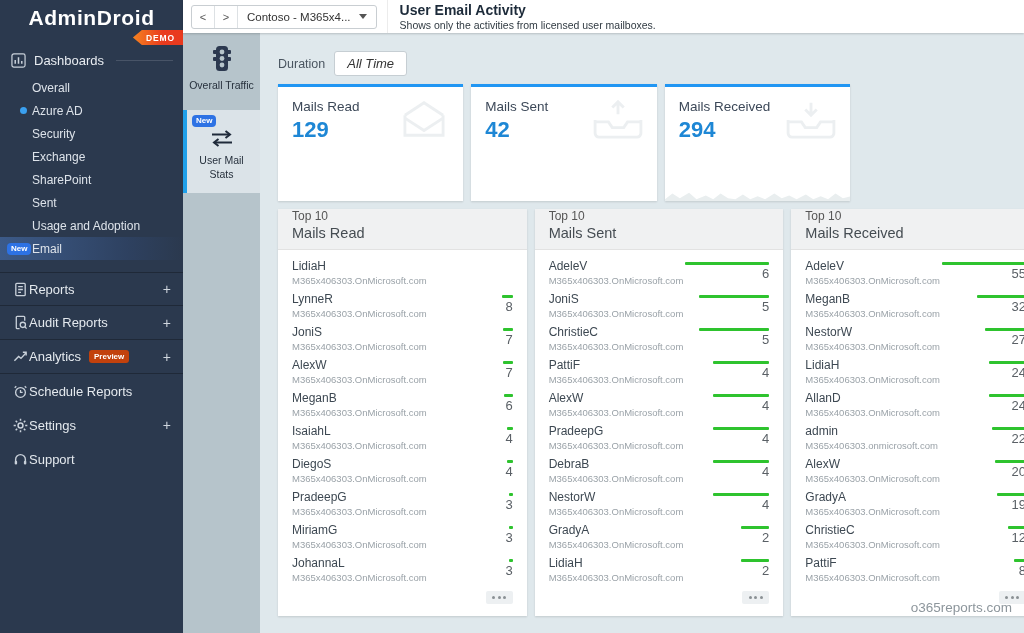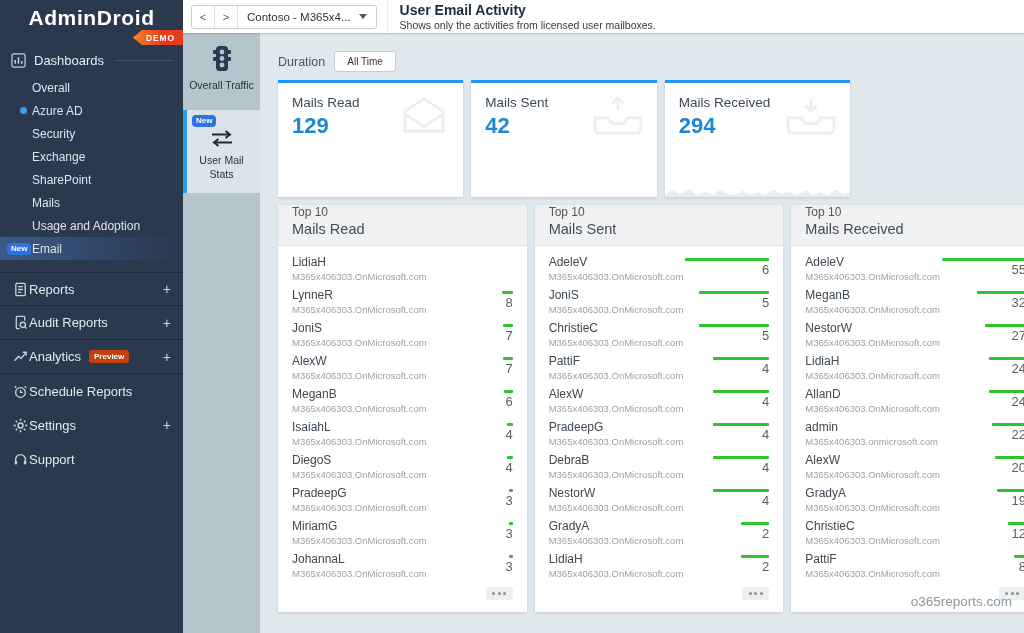--- a/index.html
+++ b/index.html
@@ -40,21 +40,21 @@
   
   .rail { position:absolute; left:183px; top:33px; width:77px; height:600px; background:#b6c4cb; z-index:3; }
   .rail-item { position:relative; text-align:center; color:#27313d; font-size:10.5px; line-height:1.25; cursor:pointer; padding:12px 4px 12px; }
   .rail-item .ric { margin-bottom:4px; }
   .rail-item.active { background:#dbe3e8; border-left:4px solid #1fa0ea; padding-left:0; padding-right:4px; margin-top:6px; padding-top:20px; }
   .rail-item.active .badge-new { position:absolute; top:5px; left:5px; }
 
   
   .content { position:absolute; left:260px; top:33px; width:612px; height:600px; padding:18px 22px 0 18px; }
   .duration-row { display:flex; align-items:center; gap:9px; font-size:12.5px; color:#4a5560; }
-  .duration-btn { background:#fff; border:1px solid #c6ced3; border-radius:3px; padding:4px 12px; font-size:10px; color:#333; cursor:pointer; }
+  .duration-btn { background:#fff; border:1px solid #c6ced3; border-radius:3px; padding:4px 12px; font-size:13px; color:#333; cursor:pointer;font-style:italic; }
   .stat-row { display:flex; gap:8px; margin-top:8px; }
   .stat-card { flex:1; background:#fff; border-top:3px solid #2196f3; height:117px; box-shadow:0 1px 2px rgba(0,0,0,.13); position:relative; padding:12px 14px; overflow:hidden; }
   .stat-label { font-size:13.5px; color:#3c4858; }
   .stat-value { font-size:22px; font-weight:700; color:#1e87d5; margin-top:3px; }
   .stat-icon { position:absolute; top:12px; right:12px; }
   .spark { position:absolute; bottom:0; left:0; width:100%; height:13px; }
 
   .lists-row { display:flex; gap:8px; margin-top:8px; }
   .list-card { flex:1; background:#fff; box-shadow:0 1px 2px rgba(0,0,0,.13); height:407px; }
   .list-head { background:#f0f1f2; border-bottom:1px solid #e2e2e2; padding:0 14px 8px; }
@@ -65,21 +65,21 @@
   .lc { flex:1; min-width:0; padding-top:3px; }
   .lname { font-size:12px; color:#3d4852; line-height:1.3; white-space:nowrap; }
   .lmail { font-size:9.5px; color:#9aa2a8; line-height:1.35; white-space:nowrap; }
   .rc { width:86px; display:flex; flex-direction:column; align-items:flex-end; padding-top:6px; }
   .bar { height:3px; background:#2ec32e; border-radius:1px; }
   .val { font-size:13px; color:#5a6066; margin-top:2px; line-height:1.1; }
   .more-row { display:flex; justify-content:flex-end; padding-top:5px; }
   .more-btn { background:#edf0f2; border-radius:2px; width:27px; height:13px; display:flex; align-items:center; justify-content:center; gap:2.5px; cursor:pointer; }
   .more-btn .d { width:3px; height:3px; border-radius:50%; background:#8a9094; }
 
-  .watermark { position:absolute; right:12px; bottom:24px; font-size:13.5px; color:#8d969c; z-index:6; }
+  .watermark { position:absolute; right:12px; bottom:18px; font-size:13.5px; color:#8d969c; z-index:6; }
 </style>
 </head>
 <body>
 
 <div class="app">
 
   <nav class="sidebar">
     <div class="logo">AdminDroid</div>
     <div class="demo">DEMO</div>
     <div class="dash-hdr">
@@ -103,21 +103,21 @@
         <div class="side-sub">
           <span>Security</span>
         </div>
         <div class="side-sub">
           <span>Exchange</span>
         </div>
         <div class="side-sub">
           <span>SharePoint</span>
         </div>
         <div class="side-sub">
-          <span>Mails</span>
+          <span>Sent</span>
         </div>
         <div class="side-sub">
           <span>Usage and Adoption</span>
         </div>
         <div class="side-sub active">
           <span class="badge-new">New</span>
           <span>Email</span>
         </div>
       </div>
     <div class="side-sections">

